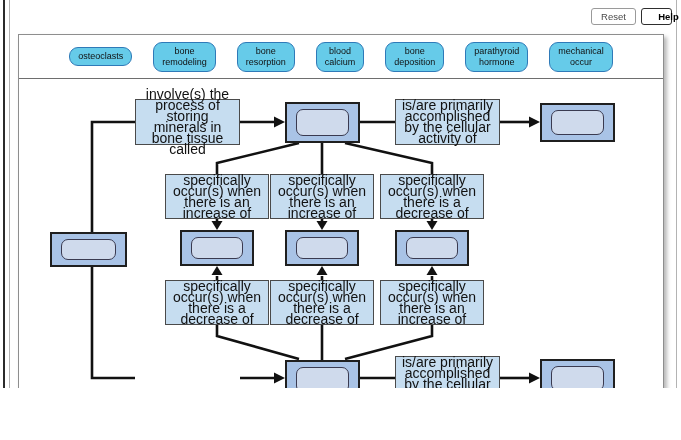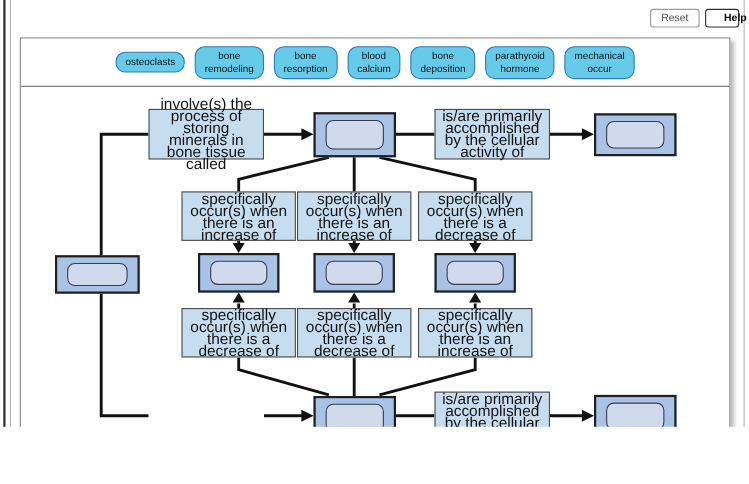--- a/index.html
+++ b/index.html
@@ -23,21 +23,21 @@
   .btn.reset { right:40px; width:45px; color:#4a4a4a; border:1px solid #9a9a9a; }
   .btn.help  { right:4px;  width:31px; color:#000; border:1.5px solid #2e2e2e; font-weight:bold;padding-left:24px; }
   .panel {
     position:absolute; left:8px; top:47px; width:646px; height:387px;
     background:#fff; border:1px solid #8e8e8e;
     box-shadow:3px 3px 4px rgba(0,0,0,0.28);
   }
   .wordbank {
     position:absolute; left:0; top:0; width:100%; height:44px;
     border-bottom:1px solid #6e6e6e;
-    display:flex; align-items:center; justify-content:center; gap:9px;
+    display:flex; align-items:center; justify-content:center; gap:21px;
   }
   .chip {
     background:#66cbe9; border:1.5px solid #2f7ab8; border-radius:9px;
     padding:3px 8px; font-size:9px; line-height:11px; text-align:center;
     white-space:pre-line; color:#111; cursor:grab;
   }
   .flow { position:absolute; inset:0; }
   .connectors { position:absolute; left:0; top:0; z-index:1; }
   .statement {
     position:absolute; z-index:2; background:#c6ddf0; border:1px solid #4a4a4a;

